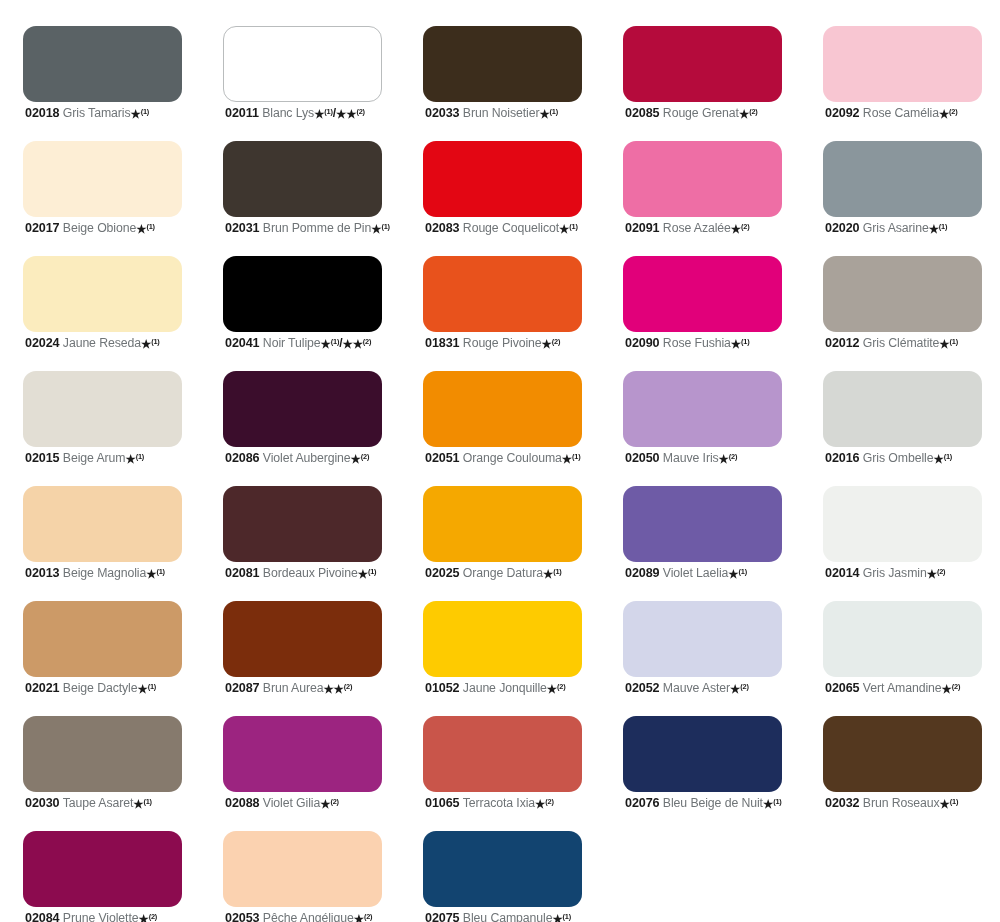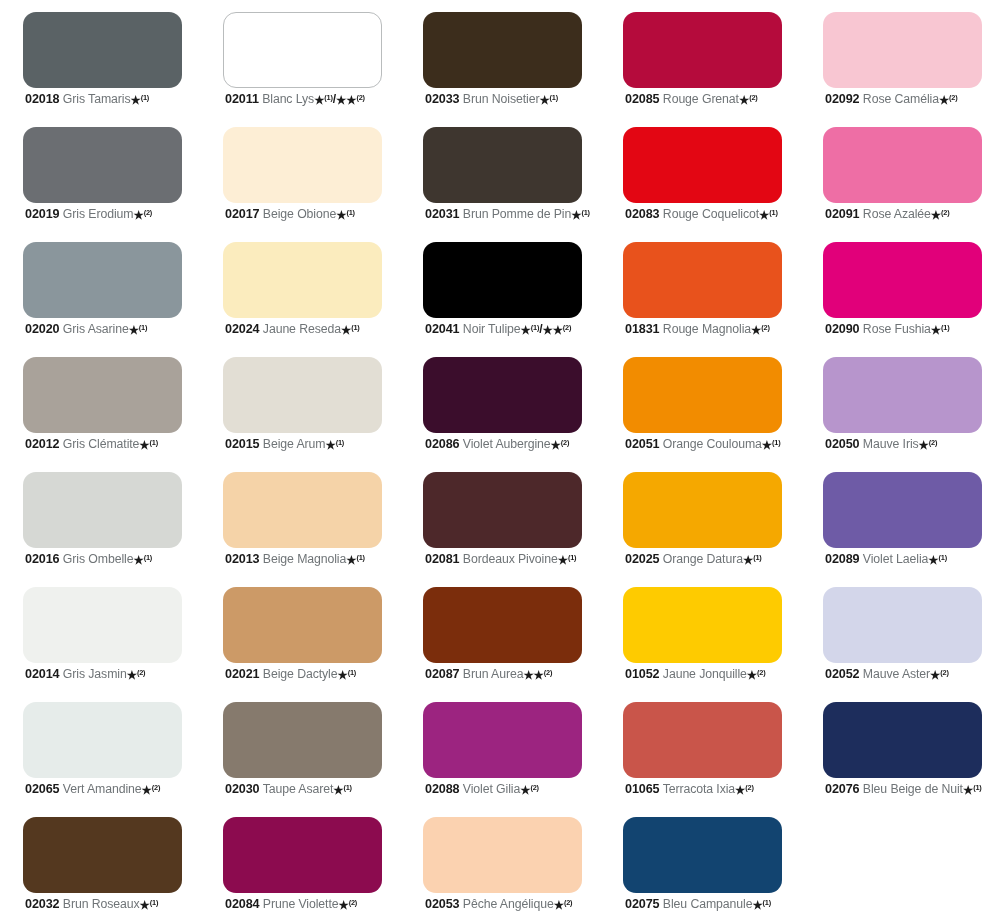--- a/index.html
+++ b/index.html
@@ -13,21 +13,21 @@
     height: 922px;
     font-family: "Liberation Sans", sans-serif;
     overflow: hidden;
   }
   #swatch-grid {
     display: grid;
     grid-template-columns: repeat(5, 200px);
     grid-template-rows: repeat(8, 115px);
     width: 854px;
     height: 920px;
-    padding-top: 2px;
+    padding-top: 16px;
     box-sizing: border-box;
   }
   .swatch-cell {
     position: relative;
     width: 200px;
     height: 115px;
     box-sizing: border-box;
   }
   .chip {
     position: absolute;
@@ -100,24 +100,20 @@
     </div>
     <div class="swatch-cell">
       <div class="chip" style="background: rgb(181, 11, 60);"></div>
       <div class="caption"><span class="code">02085</span> <span class="name">Rouge Grenat</span><span class="marks"><span class="star">★</span><span class="sup">(2)</span></span></div>
     </div>
     <div class="swatch-cell">
       <div class="chip" style="background: rgb(248, 198, 210);"></div>
       <div class="caption"><span class="code">02092</span> <span class="name">Rose Camélia</span><span class="marks"><span class="star">★</span><span class="sup">(2)</span></span></div>
     </div>
     <div class="swatch-cell">
-      <div class="chip" style="background: rgb(107, 110, 114);"></div>
-      <div class="caption"><span class="code">02019</span> <span class="name">Gris Erodium</span><span class="marks"><span class="star">★</span><span class="sup">(2)</span></span></div>
-    </div>
-    <div class="swatch-cell">
       <div class="chip" style="background: rgb(253, 238, 213);"></div>
       <div class="caption"><span class="code">02017</span> <span class="name">Beige Obione</span><span class="marks"><span class="star">★</span><span class="sup">(1)</span></span></div>
     </div>
     <div class="swatch-cell">
       <div class="chip" style="background: rgb(62, 54, 47);"></div>
       <div class="caption"><span class="code">02031</span> <span class="name">Brun Pomme de Pin</span><span class="marks"><span class="star">★</span><span class="sup">(1)</span></span></div>
     </div>
     <div class="swatch-cell">
       <div class="chip" style="background: rgb(227, 6, 19);"></div>
       <div class="caption"><span class="code">02083</span> <span class="name">Rouge Coquelicot</span><span class="marks"><span class="star">★</span><span class="sup">(1)</span></span></div>
@@ -133,21 +129,21 @@
     <div class="swatch-cell">
       <div class="chip" style="background: rgb(251, 236, 190);"></div>
       <div class="caption"><span class="code">02024</span> <span class="name">Jaune Reseda</span><span class="marks"><span class="star">★</span><span class="sup">(1)</span></span></div>
     </div>
     <div class="swatch-cell">
       <div class="chip" style="background: rgb(0, 0, 0);"></div>
       <div class="caption"><span class="code">02041</span> <span class="name">Noir Tulipe</span><span class="marks"><span class="star">★</span><span class="sup">(1)</span><span class="slash">/</span><span class="star">★★</span><span class="sup">(2)</span></span></div>
     </div>
     <div class="swatch-cell">
       <div class="chip" style="background: rgb(232, 82, 28);"></div>
-      <div class="caption"><span class="code">01831</span> <span class="name">Rouge Magnolia</span><span class="marks"><span class="star">★</span><span class="sup">(2)</span></span></div>
+      <div class="caption"><span class="code">01831</span> <span class="name">Rouge Pivoine</span><span class="marks"><span class="star">★</span><span class="sup">(2)</span></span></div>
     </div>
     <div class="swatch-cell">
       <div class="chip" style="background: rgb(225, 0, 122);"></div>
       <div class="caption"><span class="code">02090</span> <span class="name">Rose Fushia</span><span class="marks"><span class="star">★</span><span class="sup">(1)</span></span></div>
     </div>
     <div class="swatch-cell">
       <div class="chip" style="background: rgb(169, 162, 154);"></div>
       <div class="caption"><span class="code">02012</span> <span class="name">Gris Clématite</span><span class="marks"><span class="star">★</span><span class="sup">(1)</span></span></div>
     </div>
     <div class="swatch-cell">

